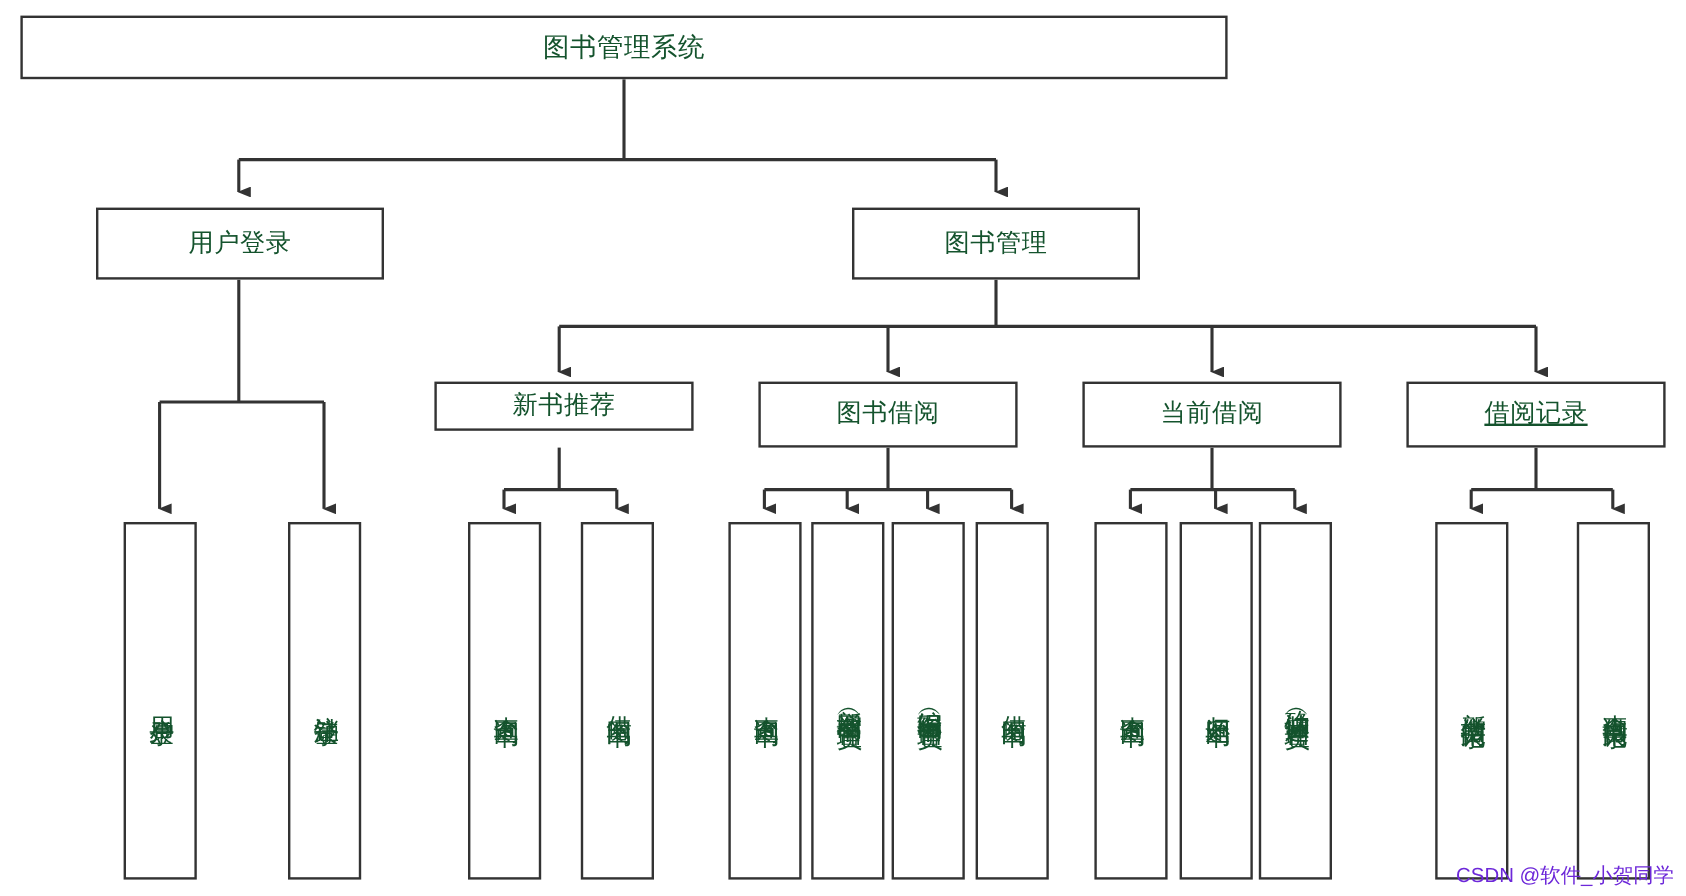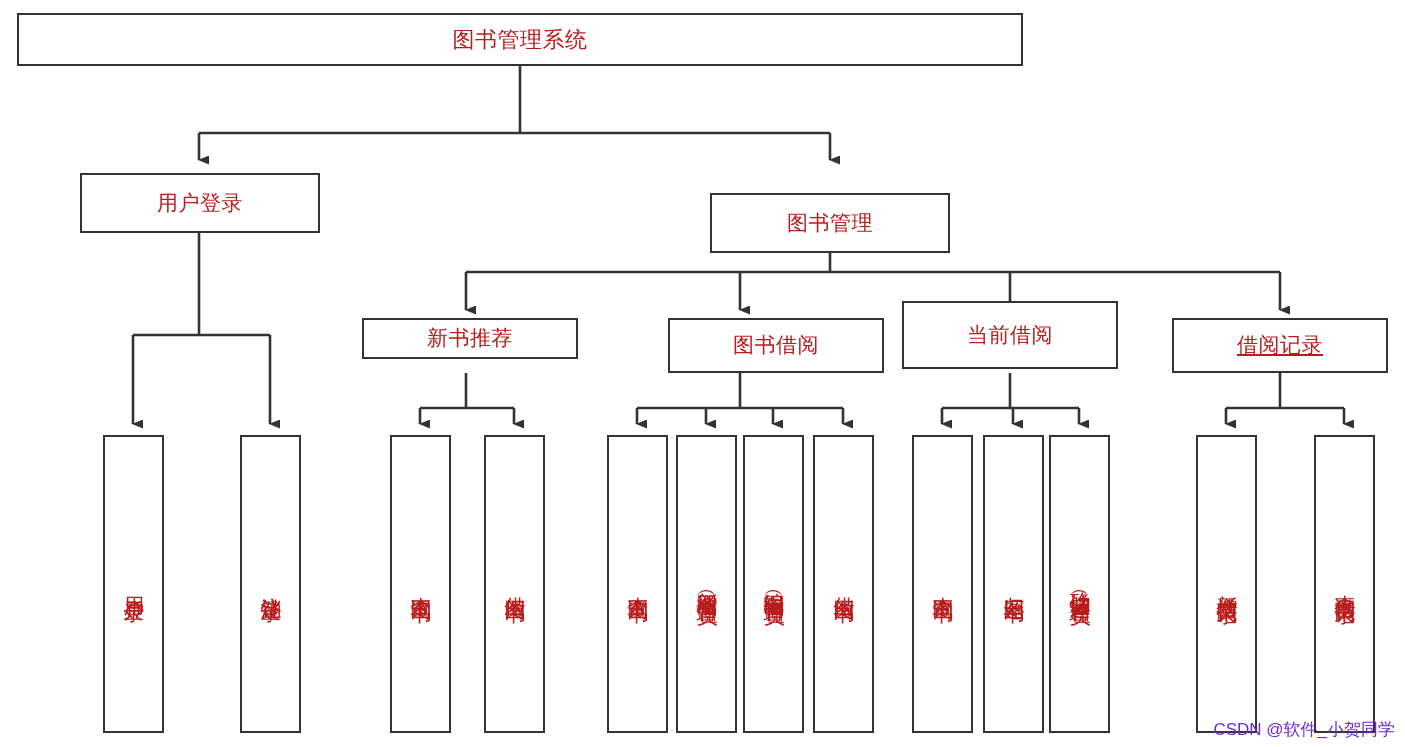--- a/index.html
+++ b/index.html
@@ -28,21 +28,21 @@
     pointer-events: none;
   }
   .node {
     position: absolute;
     box-sizing: border-box;
     border: 2px solid #333333;
     background: #ffffff;
     display: flex;
     align-items: center;
     justify-content: center;
-    color: #b91c1c;
+    color: #14532d;
   }
   .node .label {
     display: block;
     text-align: center;
     line-height: 1.18;
     letter-spacing: 0.5px;
     white-space: nowrap;
   }
   .node.horizontal .label {
     writing-mode: horizontal-tb;
@@ -120,31 +120,31 @@
     </g>
   </svg>
 
   <div class="node horizontal root" style="left:17px; top:13px; width:1006px; height:53px;">
     <span class="label">图书管理系统</span>
   </div>
 
   <div class="node horizontal" style="left:80px; top:173px; width:240px; height:60px;">
     <span class="label">用户登录</span>
   </div>
-  <div class="node horizontal" style="left:710px; top:173px; width:240px; height:60px;margin-top:20px;">
+  <div class="node horizontal" style="left:710px; top:173px; width:240px; height:60px;">
     <span class="label">图书管理</span>
   </div>
 
   <div class="node horizontal" style="left:362px; top:318px; width:216px; height:41px;">
     <span class="label">新书推荐</span>
   </div>
-  <div class="node horizontal" style="left:632px; top:318px; width:216px; height:55px;margin-left:36px;">
+  <div class="node horizontal" style="left:632px; top:318px; width:216px; height:55px;">
     <span class="label">图书借阅</span>
   </div>
-  <div class="node horizontal" style="left:902px; top:301px; width:216px; height:68px;">
+  <div class="node horizontal" style="left:902px; top:318px; width:216px; height:55px;">
     <span class="label">当前借阅</span>
   </div>
   <div class="node horizontal" style="left:1172px; top:318px; width:216px; height:55px;text-decoration:underline;">
     <span class="label">借阅记录</span>
   </div>
 
   <div class="node vertical" style="left:103px; top:435px; width:61px; height:298px;">
     <span class="label">用户登录</span>
   </div>
   <div class="node vertical" style="left:240px; top:435px; width:61px; height:298px;">

